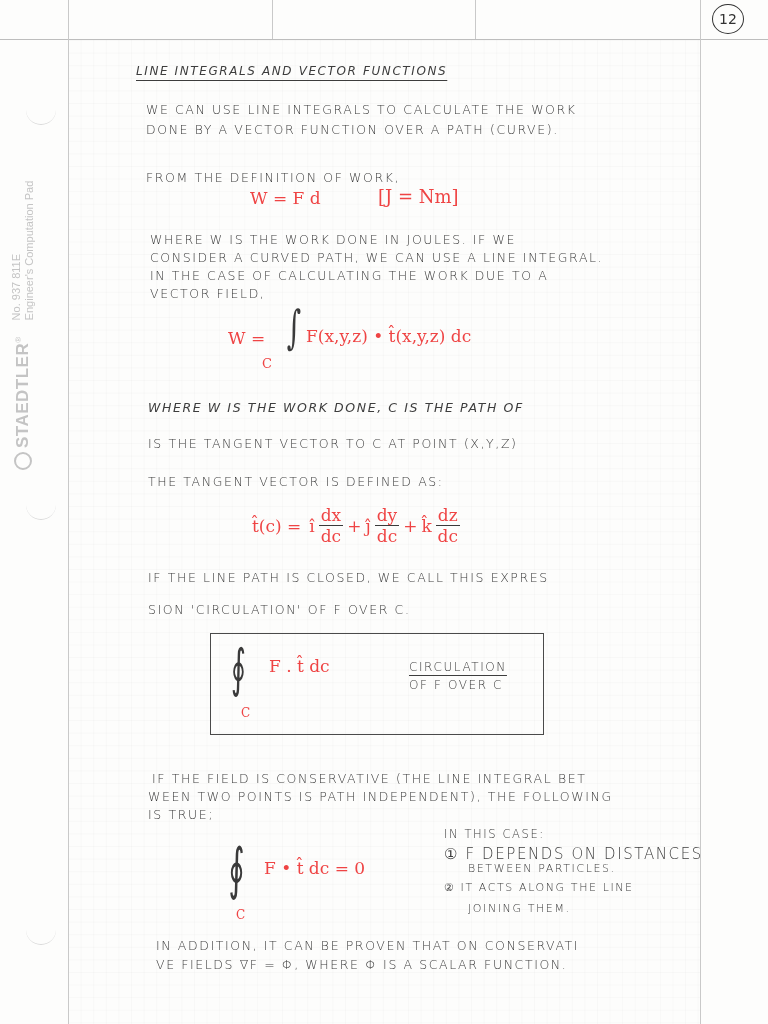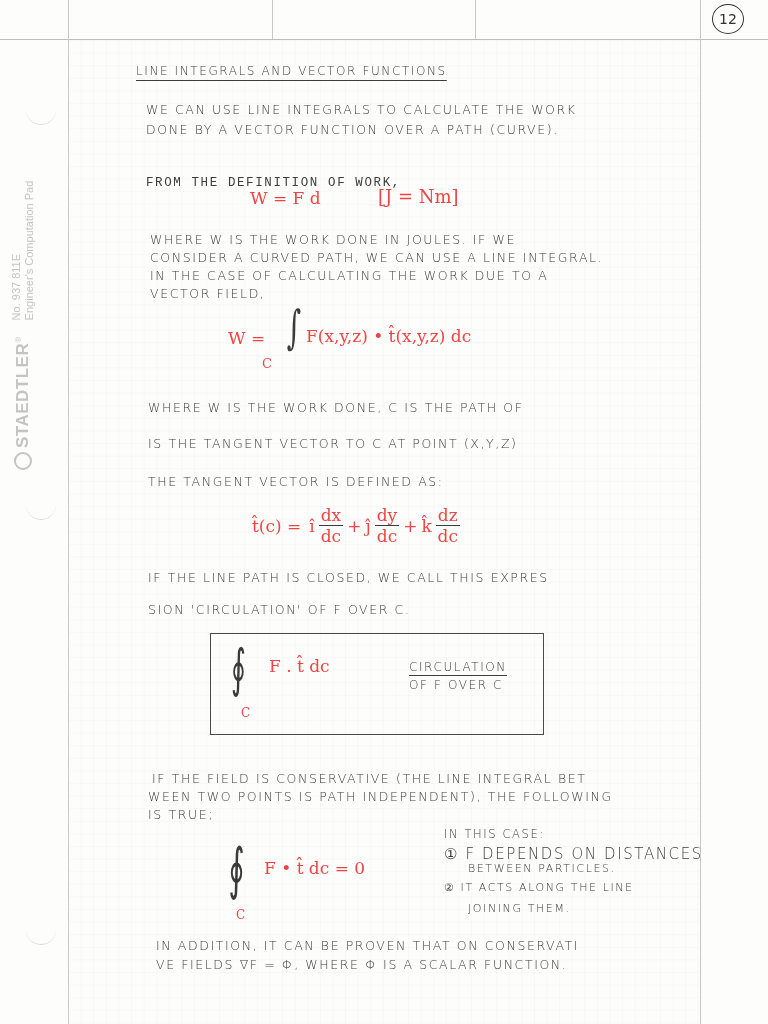--- a/index.html
+++ b/index.html
@@ -33,21 +33,21 @@
   .page-num {
     position:absolute; left:712px; top:4px; width:30px; height:28px;
     border:1.3px solid #333; border-radius:50%;
     font-family:"DejaVu Sans", sans-serif; font-size:14px; text-align:center; line-height:28px; color:#333;
   }
   .hw {
     position:absolute; font-family:"DejaVu Sans", sans-serif;
     font-size:12.5px; letter-spacing:1.6px; color:#3d3d3d; white-space:nowrap;
     text-transform:uppercase; font-weight:300;
   }
-  .title { text-decoration:underline; text-underline-offset:5px; }
+  .title { text-decoration:underline; text-underline-offset:5px;font-style:italic; }
   .u { text-decoration:underline; text-underline-offset:4px; }
   .math {
     position:absolute; font-family:"DejaVu Serif", serif; font-size:17px; color:#ef4444; white-space:nowrap;
   }
   .box { position:absolute; border:1px solid #4a4a4a; }
   .int { position:absolute; font-family:"DejaVu Serif", serif; color:#3a3a3a; }
   .frac { display:inline-block; text-align:center; vertical-align:middle; margin:0 4px; }
   .frac .num { display:block; border-bottom:1px solid #3a3a3a; padding:0 2px; }
   .frac .den { display:block; }
 </style>
@@ -75,35 +75,35 @@
     </span>
   </div>
 
   <div class="page-num">12</div>
 
   <div class="hw title" style="left:136px;top:64px;font-size:12px;">LINE INTEGRALS AND VECTOR FUNCTIONS</div>
 
   <div class="hw" style="left:146px;top:102px;">WE CAN USE LINE INTEGRALS TO CALCULATE THE WORK</div>
   <div class="hw" style="left:146px;top:122px;">DONE BY A VECTOR FUNCTION OVER A PATH (CURVE).</div>
 
-  <div class="hw" style="left:146px;top:176px;font-family:Liberation Mono, monospace;">FROM THE DEFINITION OF WORK,</div>
+  <div class="hw" style="left:146px;top:170px;">FROM THE DEFINITION OF WORK,</div>
   <div class="math" style="left:250px;top:188px;">W = F d</div>
   <div class="math" style="left:378px;top:186px;font-size:18px;">[J = Nm]</div>
 
   <div class="hw" style="left:150px;top:232px;">WHERE W IS THE WORK DONE IN JOULES. IF WE</div>
   <div class="hw" style="left:150px;top:250px;">CONSIDER A CURVED PATH, WE CAN USE A LINE INTEGRAL.</div>
   <div class="hw" style="left:150px;top:268px;">IN THE CASE OF CALCULATING THE WORK DUE TO A</div>
   <div class="hw" style="left:150px;top:286px;">VECTOR FIELD,</div>
 
   <div class="math" style="left:228px;top:328px;">W =</div>
   <div class="int" style="left:282px;top:300px;font-size:46px;transform:scaleX(0.6);">∫</div>
   <div class="math" style="left:262px;top:356px;font-size:13px;">C</div>
   <div class="math" style="left:306px;top:326px;">F(x,y,z) • t̂(x,y,z) dc</div>
 
-  <div class="hw" style="left:148px;top:400px;">WHERE W IS THE WORK DONE, C IS THE PATH OF</div>
+  <div class="hw" style="left:148px;top:400px;font-style:italic;">WHERE W IS THE WORK DONE, C IS THE PATH OF</div>
   <div class="hw" style="left:148px;top:436px;">IS THE TANGENT VECTOR TO C AT POINT (x,y,z)</div>
 
   <div class="hw" style="left:148px;top:474px;">THE TANGENT VECTOR IS DEFINED AS:</div>
 
   <div class="math" style="left:252px;top:505px;display:flex;align-items:center;">
     <span>t̂(c) =</span>
     <span style="margin-left:8px;">î</span>
     <span class="frac">
         <span class="num">dx</span>
         <span class="den">dc</span>

